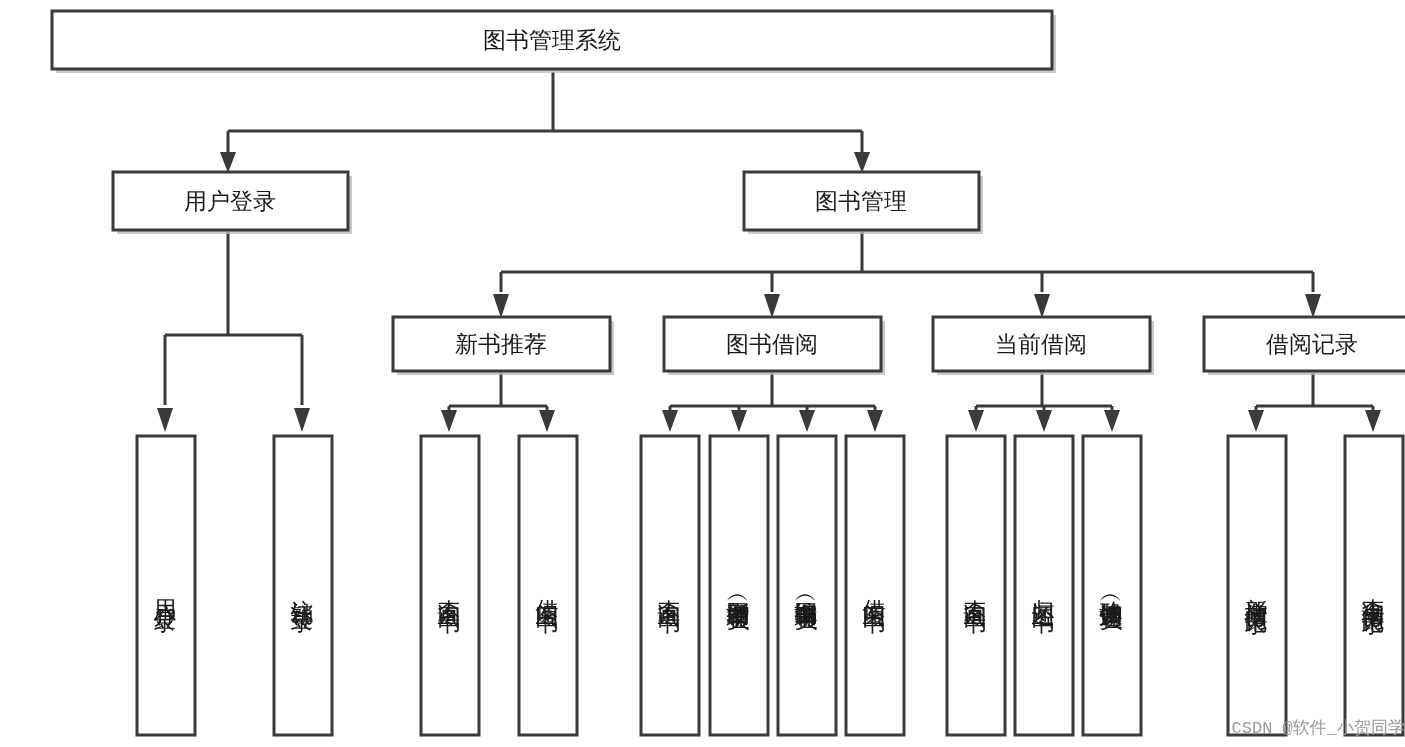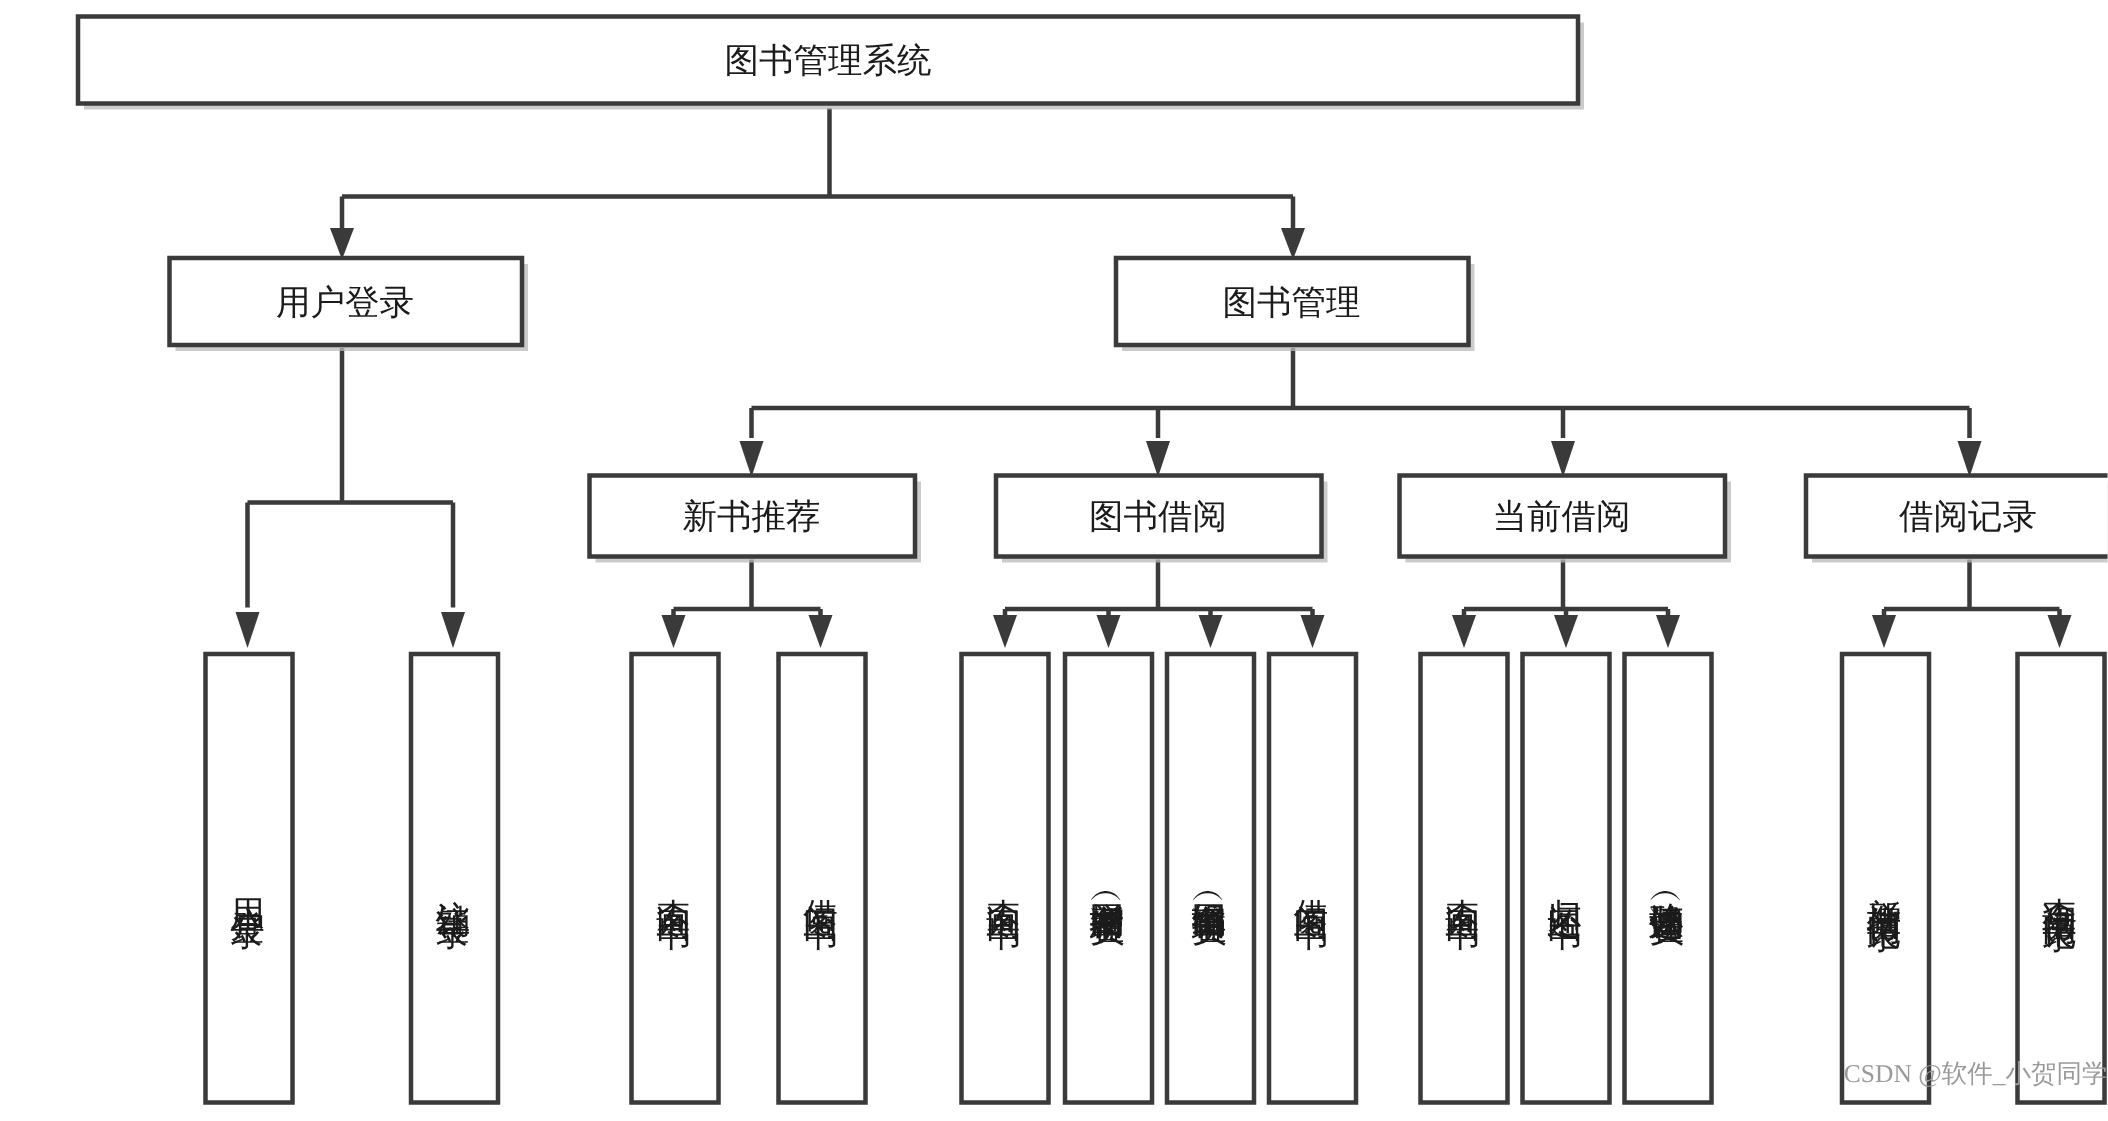--- a/index.html
+++ b/index.html
@@ -52,22 +52,22 @@
   }
   .label-v {
     font-size: 23px;
     writing-mode: vertical-rl;
     text-orientation: upright;
     letter-spacing: 3px;
   }
   .watermark {
     position: absolute;
     right: 12px;
-    bottom: 20px;
-    font-family: Liberation Serif, serif;
+    bottom: 8px;
+    font-family: Liberation Mono, monospace;
     font-size: 17px;
     color: #9a9a9a;
     white-space: nowrap;
     pointer-events: none;
   }
 </style>
 </head>
 <body>
 
 <div id="diagram-root">

